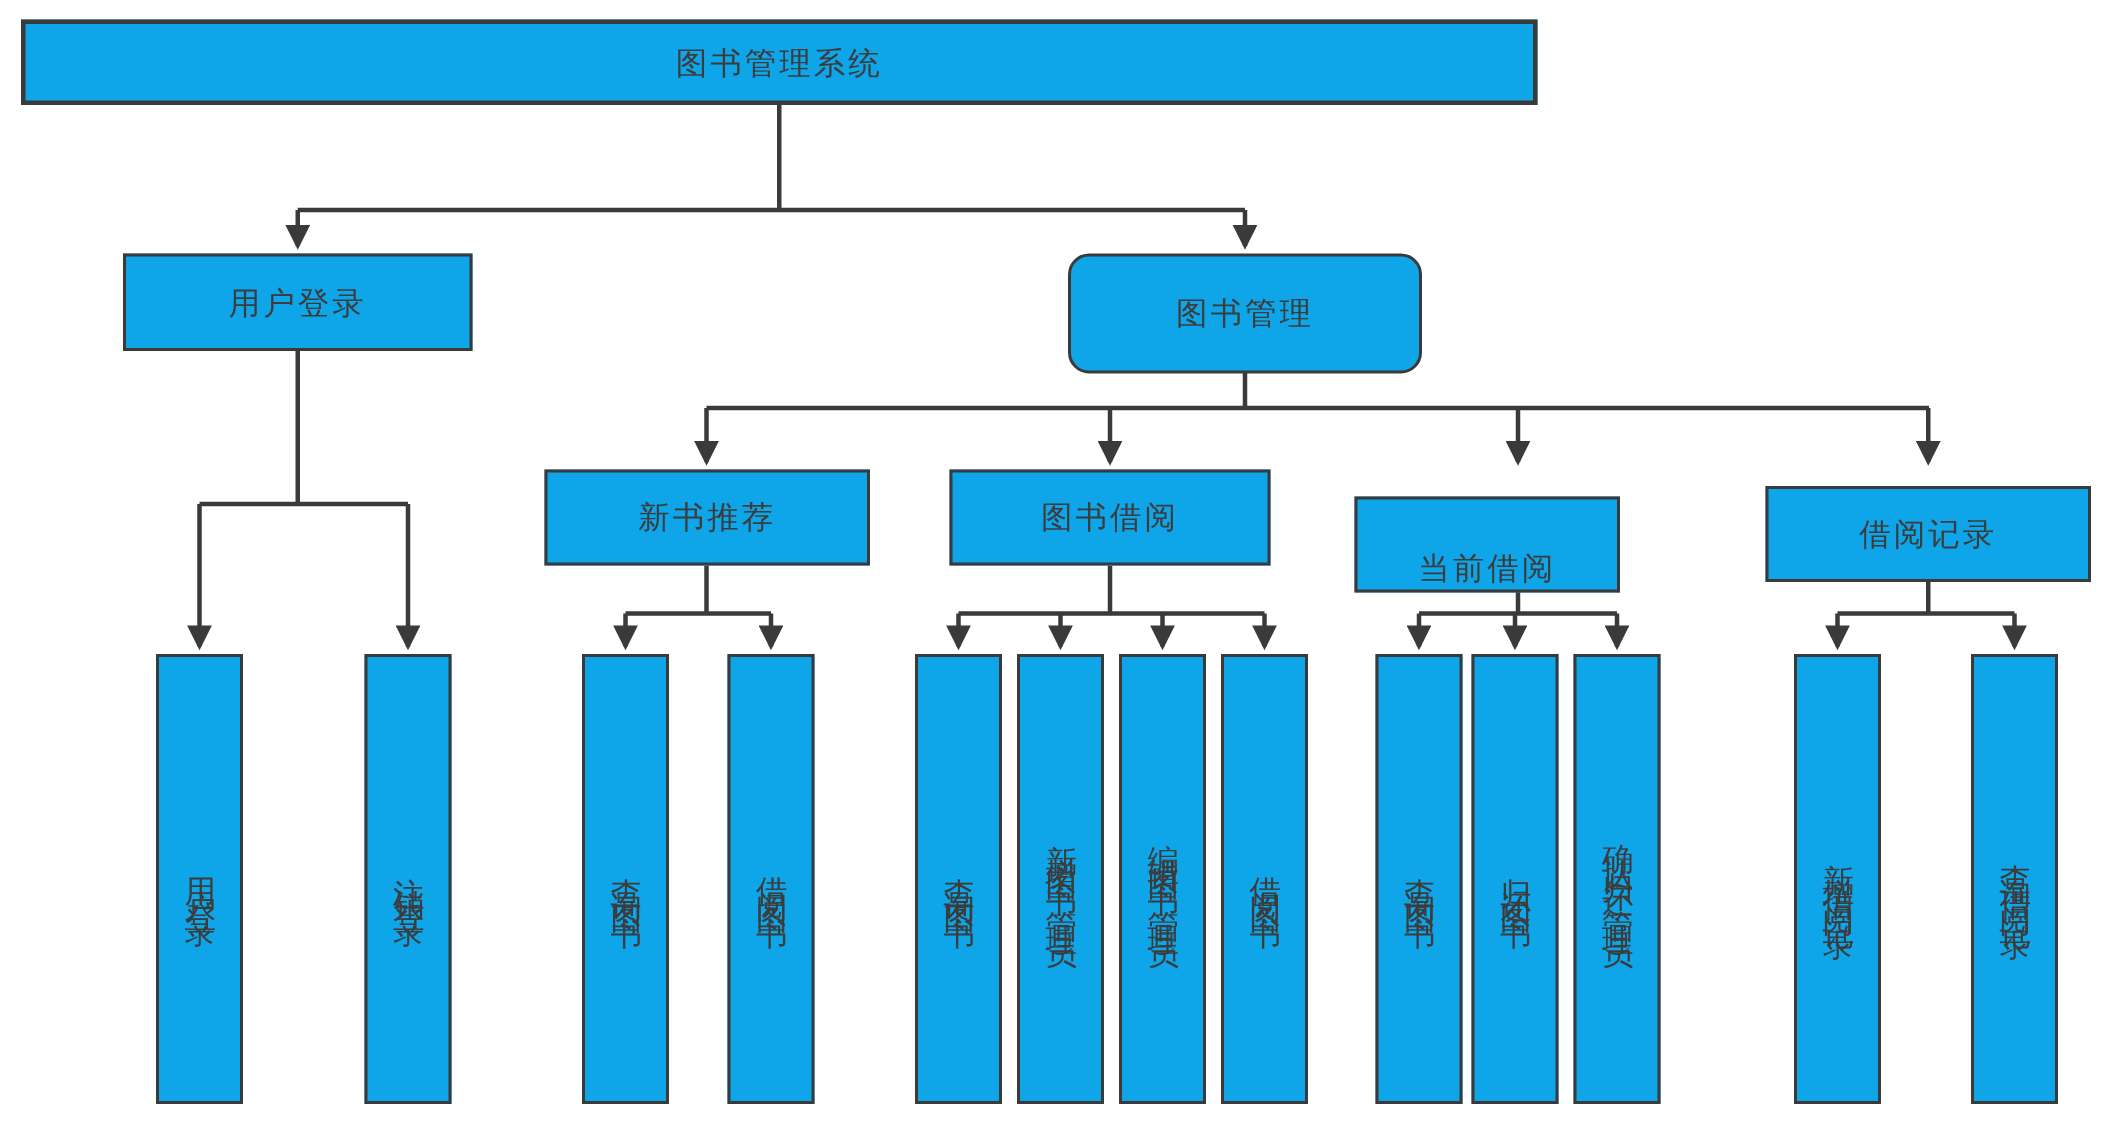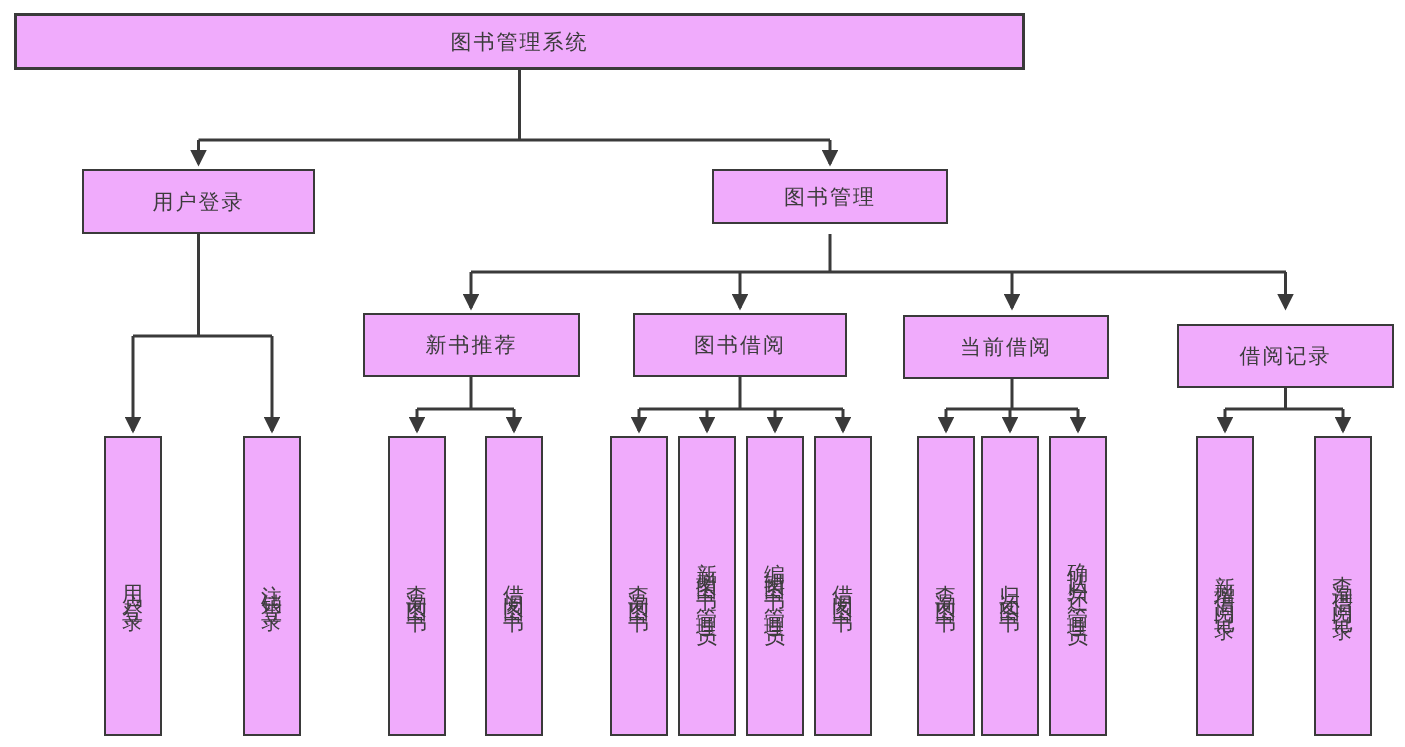--- a/index.html
+++ b/index.html
@@ -7,21 +7,21 @@
     position:relative;
     width:1405px; height:747px;
     background:#ffffff;
     font-family:"Liberation Sans","DejaVu Sans",sans-serif;
     overflow:hidden;
   }
   .wires { position:absolute; left:0; top:0; z-index:1; }
   .node {
     position:absolute;
     box-sizing:border-box;
-    background:#f0abfc;
+    background:#0ea5e9;
     border:2.5px solid #3a3a3a;
     color:#3c3c3c;
     display:flex; align-items:center; justify-content:center;
     z-index:2;
   }
   .h-node { font-size:21px; letter-spacing:2px; white-space:nowrap; }
   .root-node { border-width:3px; }
   .leaf {
     writing-mode:vertical-rl;
     text-orientation:mixed;
@@ -82,31 +82,31 @@
     </g>
   </svg>
 
   <div class="node h-node root-node" style="left:14px; top:13px; width:1011px; height:57px;">
     <span>图书管理系统</span>
   </div>
 
   <div class="node h-node" style="left:82px; top:169px; width:233px; height:65px;">
     <span>用户登录</span>
   </div>
-  <div class="node h-node" style="left:712px; top:169px; width:236px; height:55px;">
+  <div class="node h-node" style="left:712px; top:169px; width:236px; height:80px;border-radius:14px;">
     <span>图书管理</span>
   </div>
 
   <div class="node h-node" style="left:633px; top:313px; width:214px; height:64px;">
     <span>图书借阅</span>
   </div>
   <div class="node h-node" style="left:363px; top:313px; width:217px; height:64px;">
     <span>新书推荐</span>
   </div>
-  <div class="node h-node" style="left:903px; top:315px; width:206px; height:64px;">
+  <div class="node h-node" style="left:903px; top:331px; width:177px; height:64px;align-items:flex-end;">
     <span>当前借阅</span>
   </div>
   <div class="node h-node" style="left:1177px; top:324px; width:217px; height:64px;">
     <span>借阅记录</span>
   </div>
 
   <div class="node leaf" style="left:104px; top:436px; width:58px; height:300px;">
     <span>用户登录</span>
   </div>
   <div class="node leaf" style="left:243px; top:436px; width:58px; height:300px;">

